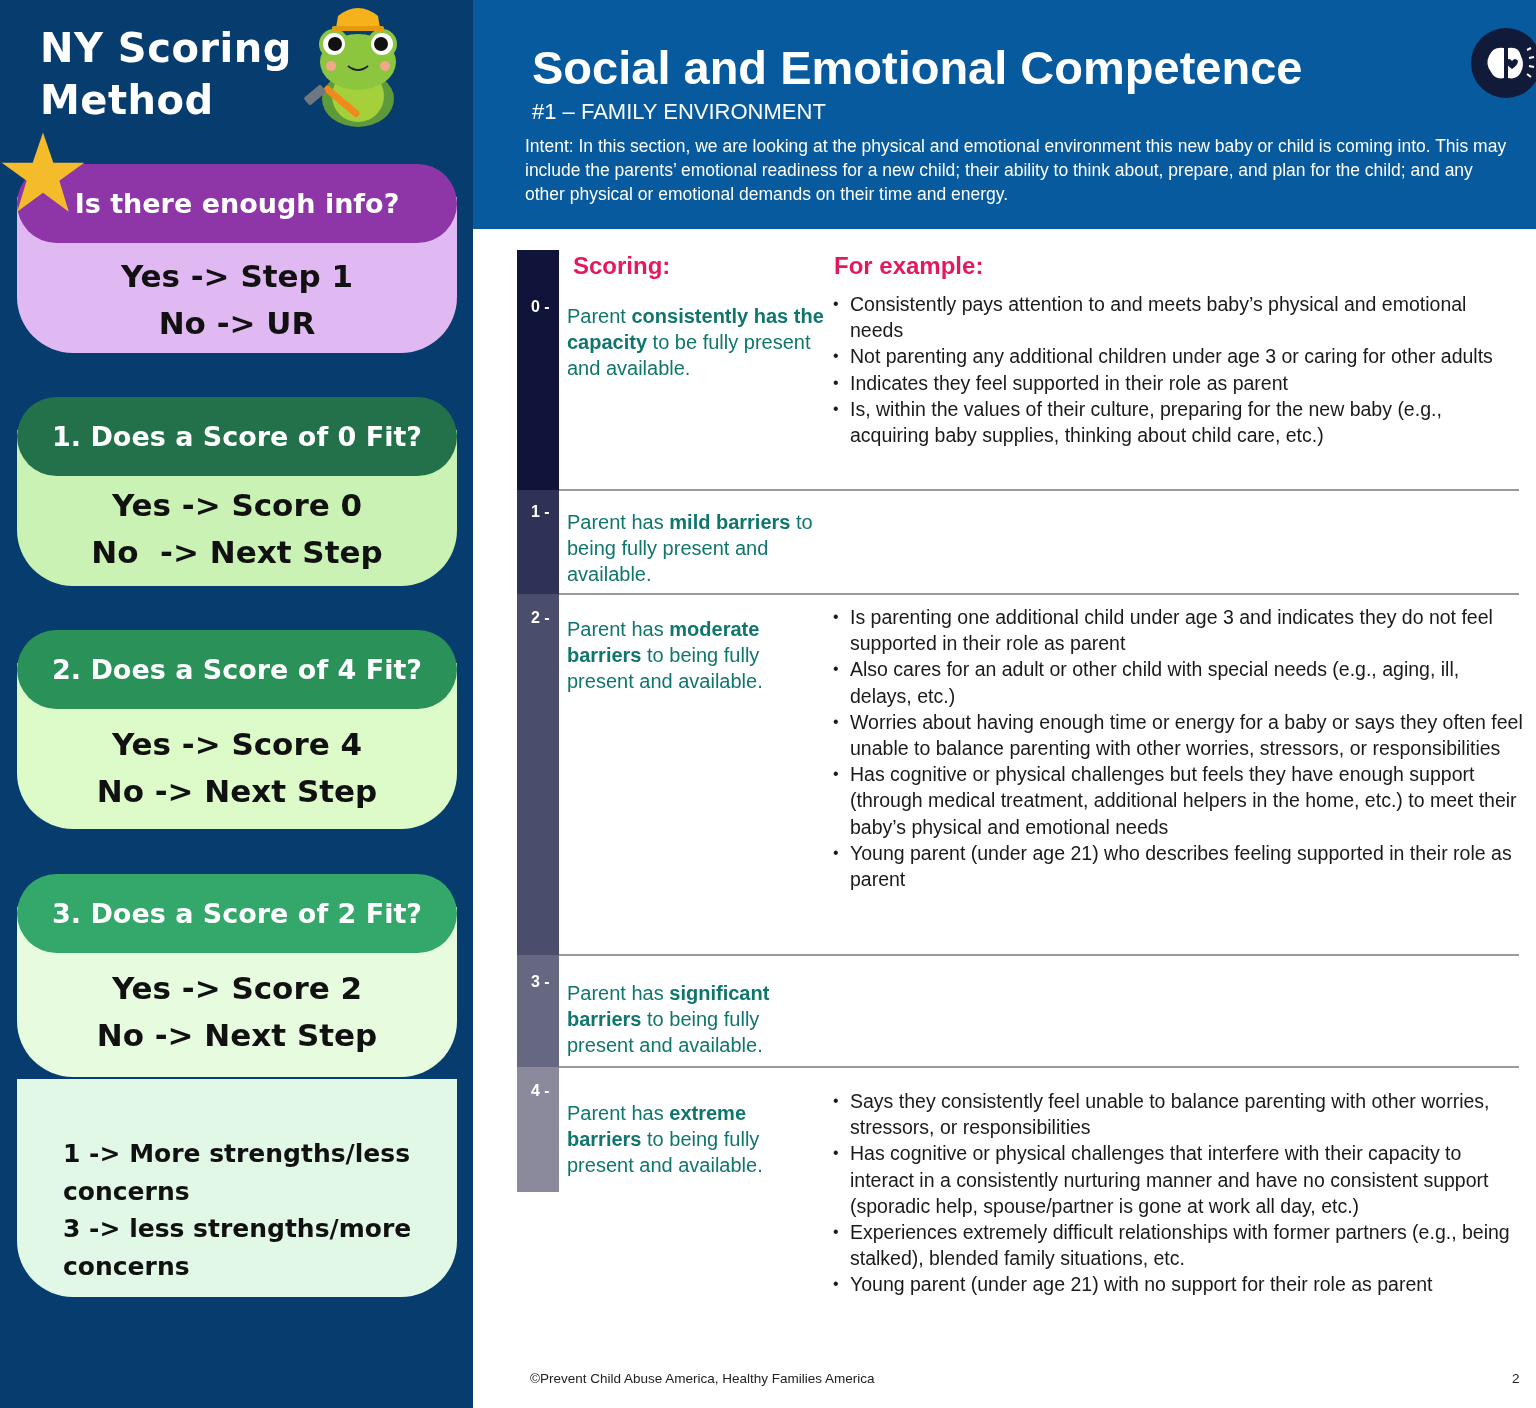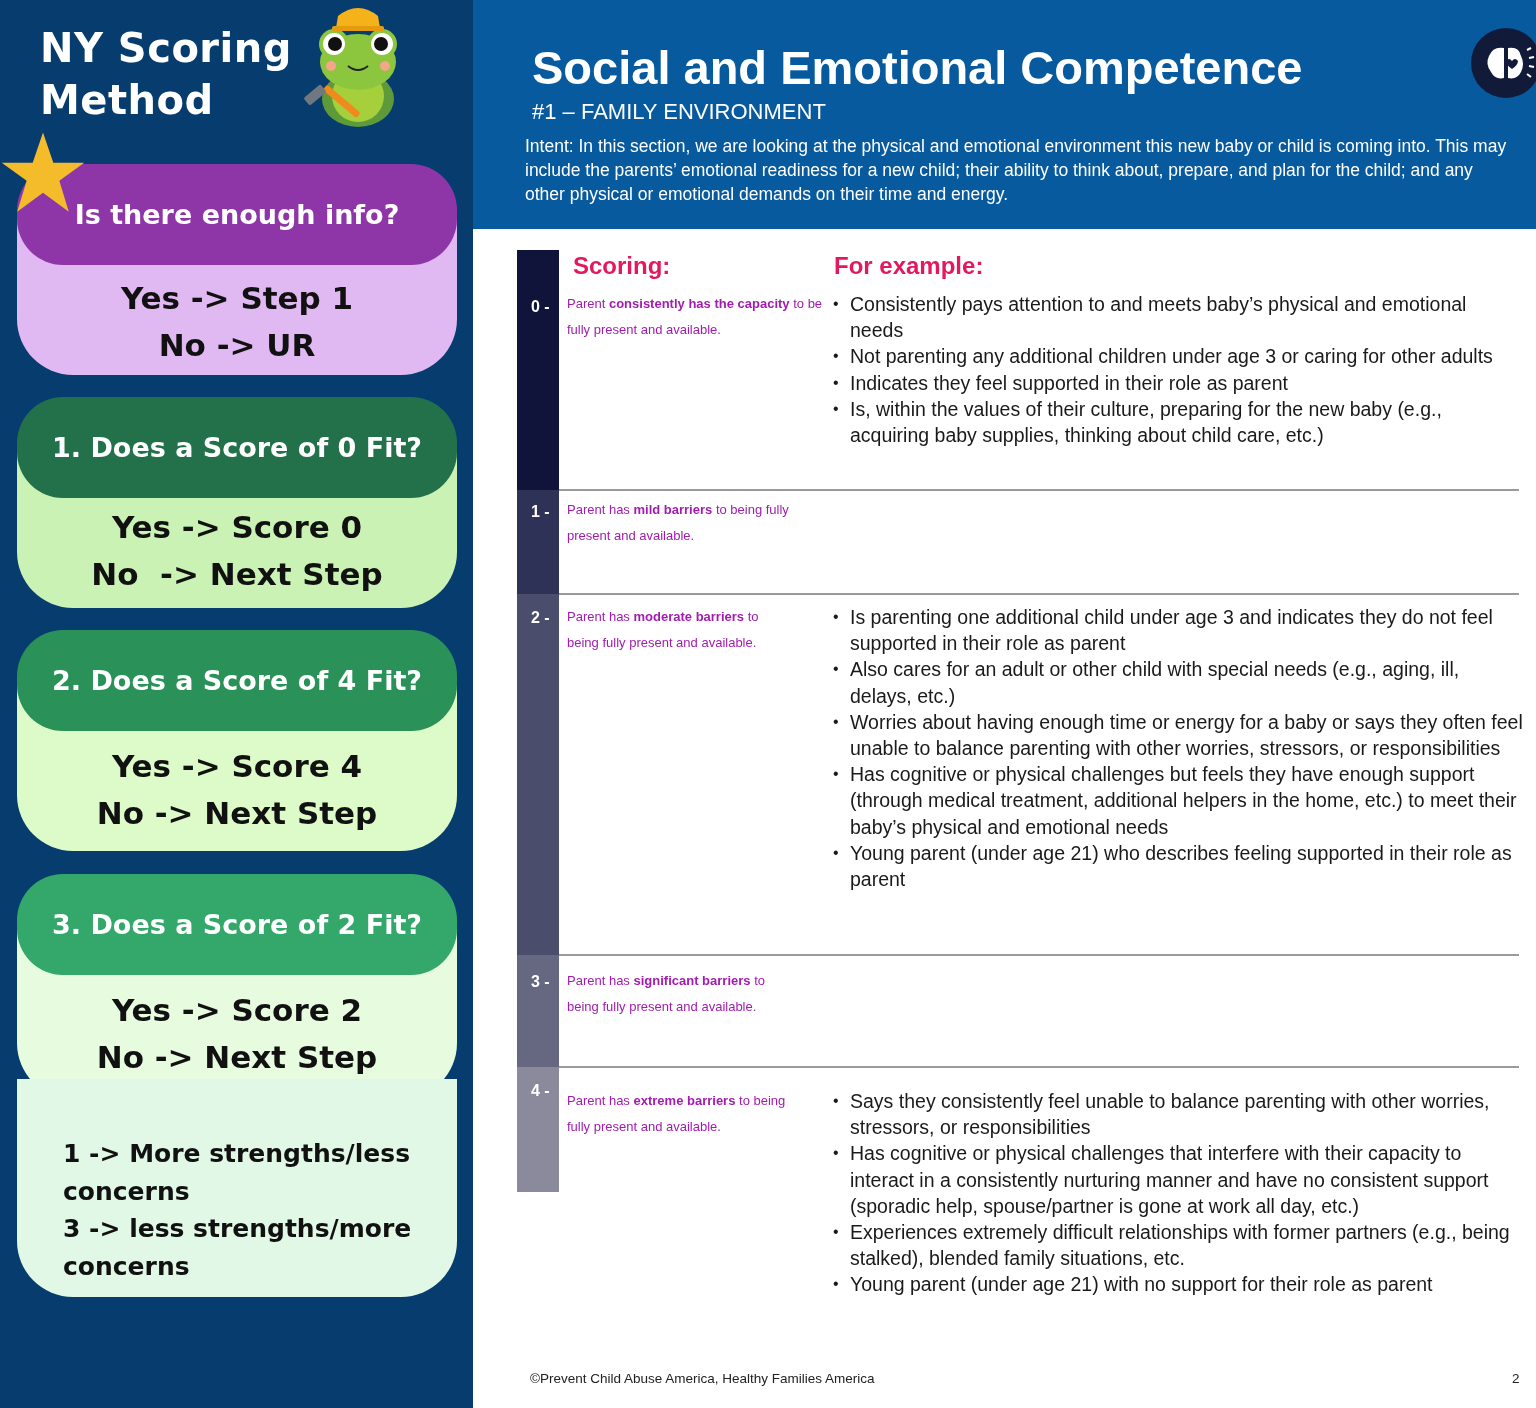--- a/index.html
+++ b/index.html
@@ -20,21 +20,21 @@
     position: absolute; left: 298px; top: 4px; width: 120px; height: 130px;
   }
   .star {
     position: absolute; left: 0px; top: 130px; width: 86px; height: 86px; z-index: 3;
   }
   .card {
     position: absolute; left: 17px; width: 440px;
   }
   .card-head {
     position: relative; z-index: 2;
-    height: 101px; border-radius: 46px;
+    height: 79px; border-radius: 46px;
     display: flex; align-items: center; justify-content: center;
     color: #ffffff; font-family: "DejaVu Sans", sans-serif; font-weight: bold;
     font-size: 27px; white-space: nowrap;
   }
   .card-body {
     position: relative; z-index: 1;
     margin-top: -46px; padding-top: 56px;
     border-radius: 0 0 56px 56px;
     font-family: "DejaVu Sans", sans-serif; font-weight: bold;
     color: #111111; text-align: center;
@@ -70,21 +70,21 @@
     position: absolute; left: 0; width: 42px;
     color: #ffffff; font-weight: bold; font-size: 16px;
   }
   .band span { position: absolute; left: 14px; }
   .col-head {
     position: absolute; top: 2px; color: #e3195c; font-weight: bold; font-size: 24px;
   }
   .rowline { position: absolute; left: 42px; right: 0; height: 2px; background: #9a9a9a; }
   .desc {
     position: absolute; left: 50px; width: 260px;
-    font-size: 13px; line-height: 26.2px; color: #a21caf;
+    font-size: 20px; line-height: 26.2px; color: #0f766e; margin-top: 12px;
   }
   .desc b { font-weight: bold; }
   .examples {
     position: absolute; left: 316px; width: 690px;
     font-size: 19.5px; line-height: 26.2px; color: #1a1a1a;
   }
   .examples li { list-style: none; position: relative; padding-left: 17px; }
   .examples li::before {
     content: "•"; position: absolute; left: 0; top: 0; font-size: 16px;
   }

